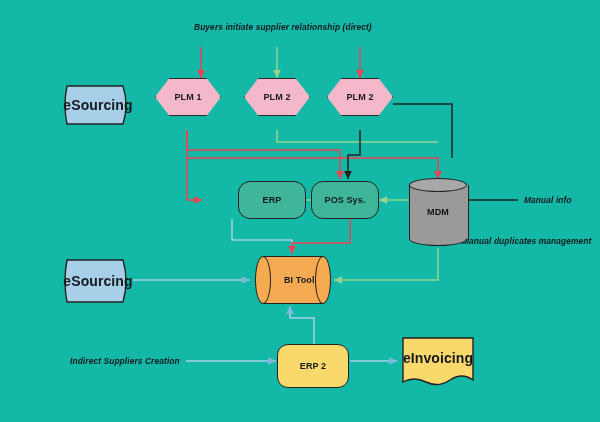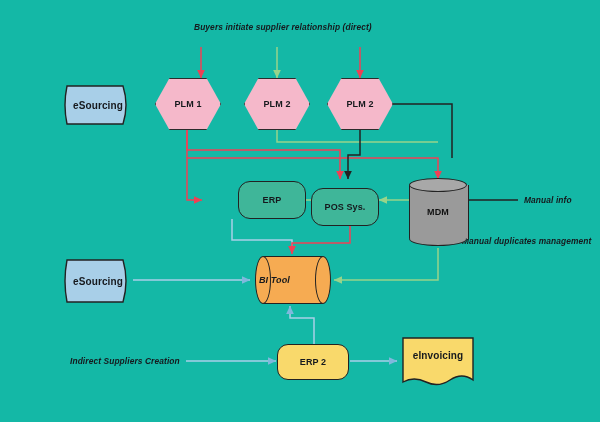--- a/index.html
+++ b/index.html
@@ -12,38 +12,38 @@
 
   .node{position:absolute;box-sizing:border-box;}
   .node .lbl{
     position:absolute;left:0;top:0;width:100%;height:100%;
     display:flex;align-items:center;justify-content:center;
     font-size:9px;font-weight:bold;color:#16191d;
     letter-spacing:.1px;text-align:center;pointer-events:none;
   }
 
   
-  .hex{width:66px;height:52px;}
+  .hex{width:66px;height:38px;}
   .hex .shape{
     position:absolute;inset:0;
     background:#f5b8ca;
     border:1.4px solid #2b2b2b;
     clip-path:polygon(22% 0,78% 0,100% 50%,78% 100%,22% 100%,0 50%);
     -webkit-clip-path:polygon(22% 0,78% 0,100% 50%,78% 100%,22% 100%,0 50%);
   }
   .hex .shape::after{content:"";position:absolute;inset:0;}
 
   
   .rrect{width:68px;height:38px;}
   .rrect .shape{
     position:absolute;inset:0;background:#3fb699;
     border:1.4px solid #222;border-radius:12px;
   }
   
-  .yrect{width:72px;height:36px;border-radius:12px;}
+  .yrect{width:72px;height:44px;border-radius:12px;}
   .yrect .shape{
     position:absolute;inset:0;background:#f9d96b;
     border:1.4px solid #222;border-radius:11px;
   }
 
   
   .vcyl{width:58px;height:68px;}
   .vcyl .body{
     position:absolute;left:0;top:7px;width:100%;height:calc(100% - 14px);
     background:#9a9a9a;border-left:1.4px solid #222;border-right:1.4px solid #222;
@@ -67,26 +67,26 @@
     box-sizing:border-box;
   }
   .hcyl .capL{
     position:absolute;left:0;top:0;width:16px;height:100%;
     background:#f6ab52;border:1.4px solid #222;border-radius:50%;box-sizing:border-box;
   }
   .hcyl .capR{
     position:absolute;right:0;top:0;width:16px;height:100%;
     background:#f6ab52;border:1.4px solid #222;border-radius:50%;box-sizing:border-box;
   }
-  .hcyl .lbl{justify-content:flex-start;padding-left:4px;font-style:italic;}
+  .hcyl .lbl{justify-content:flex-start;padding-left:29px;}
 
   
   .docshape{position:absolute;}
   .docshape svg{position:absolute;left:0;top:0;}
-  .docshape .lbl{font-size:10px;}
+  .docshape .lbl{font-size:14px;}
 
   .ftext{
     position:absolute;font-size:8.4px;font-style:italic;font-weight:bold;
     color:#16191d;white-space:nowrap;letter-spacing:.1px;
   }
 </style>
 </head>
 <body>
 
 <div id="canvas">
@@ -177,21 +177,21 @@
   <div class="node hex" style="left:327px;top:78px;">
     <div class="shape"></div>
     <div class="lbl">PLM 2</div>
   </div>
 
   <div class="node rrect" style="left:196px;top:181px;margin-left:42px;">
     <div class="shape"></div>
     <div class="lbl">ERP</div>
   </div>
 
-  <div class="node rrect" style="left:311px;top:188px;padding-left:24px;">
+  <div class="node rrect" style="left:311px;top:181px;padding-left:24px;">
     <div class="shape"></div>
     <div class="lbl">POS Sys.</div>
   </div>
 
   <div class="node vcyl" style="left:409px;top:178px;padding-left:24px;">
     <div class="body"></div>
     <div class="bot"></div>
     <div class="top"></div>
     <div class="lbl">MDM</div>
   </div>

